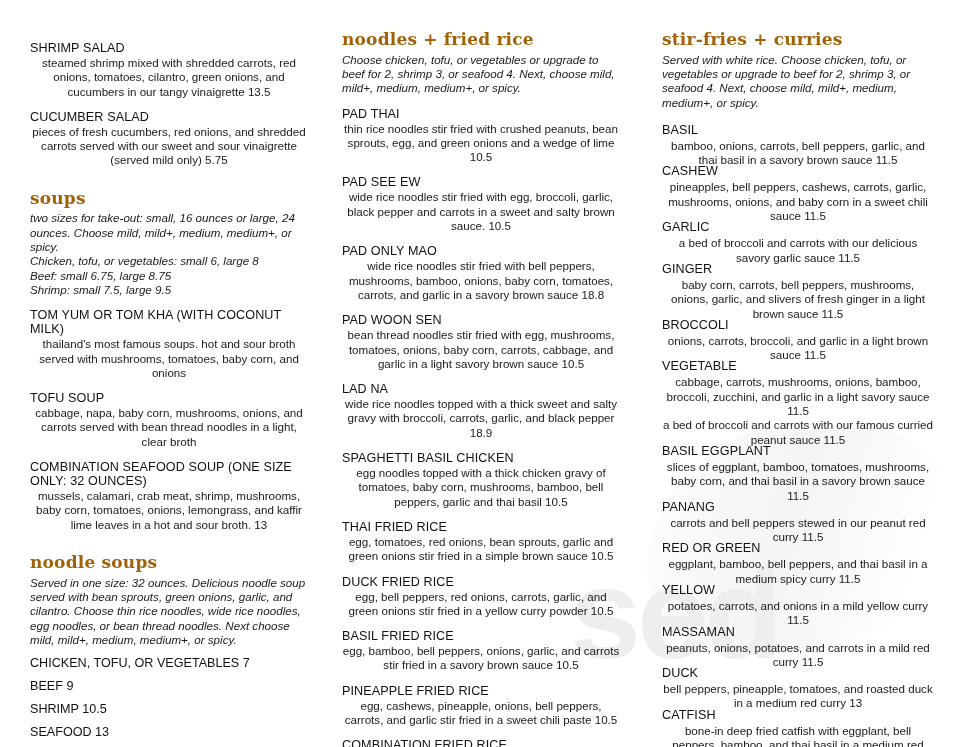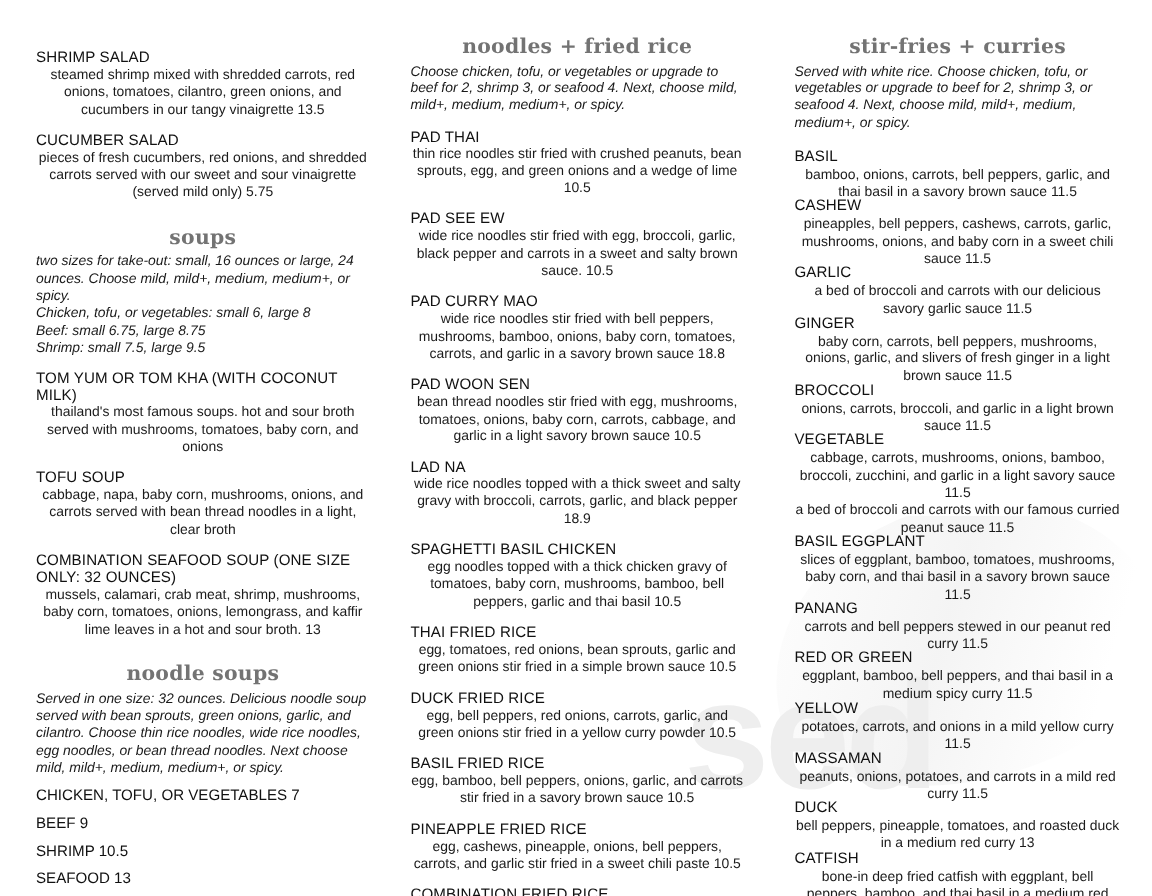--- a/index.html
+++ b/index.html
@@ -67,23 +67,22 @@
   #col-2 { left: 342px; width: 278px; }
   #col-3 { left: 662px; width: 272px; }
 
   
   .section-heading {
     font-family: "DejaVu Serif", "Liberation Serif", serif;
     font-weight: bold;
     font-size: 17px;
     line-height: 1.1;
     letter-spacing: 0.2px;
-    color: #737373;
+    color: #a16207;
     margin: 0;
-    text-align: center;
   }
   .section-heading.has-top-space { margin-top: 21px; }
 
   
   .section-intro {
     font-size: 11.6px;
     line-height: 14.3px;
     margin: 4px 0 0 0;
     color: #1a1a1a;
     font-style: italic;
@@ -167,21 +166,21 @@
       <p class="section-intro">Choose chicken, tofu, or vegetables or upgrade to beef for 2, shrimp 3, or seafood 4. Next, choose mild, mild+, medium, medium+, or spicy.</p>
       <div class="item first">
         <div class="item-name">PAD THAI</div>
         <p class="item-desc">thin rice noodles stir fried with crushed peanuts, bean sprouts, egg, and green onions and a wedge of lime 10.5</p>
       </div>
       <div class="item">
         <div class="item-name">PAD SEE EW</div>
         <p class="item-desc">wide rice noodles stir fried with egg, broccoli, garlic, black pepper and carrots in a sweet and salty brown sauce. 10.5</p>
       </div>
       <div class="item">
-        <div class="item-name">PAD CURRY MAO</div>
+        <div class="item-name">PAD ONLY MAO</div>
         <p class="item-desc">wide rice noodles stir fried with bell peppers, mushrooms, bamboo, onions, baby corn, tomatoes, carrots, and garlic in a savory brown sauce 18.8</p>
       </div>
       <div class="item">
         <div class="item-name">PAD WOON SEN</div>
         <p class="item-desc">bean thread noodles stir fried with egg, mushrooms, tomatoes, onions, baby corn, carrots, cabbage, and garlic in a light savory brown sauce 10.5</p>
       </div>
       <div class="item">
         <div class="item-name">LAD NA</div>
         <p class="item-desc">wide rice noodles topped with a thick sweet and salty gravy with broccoli, carrots, garlic, and black pepper 18.9</p>
       </div>

